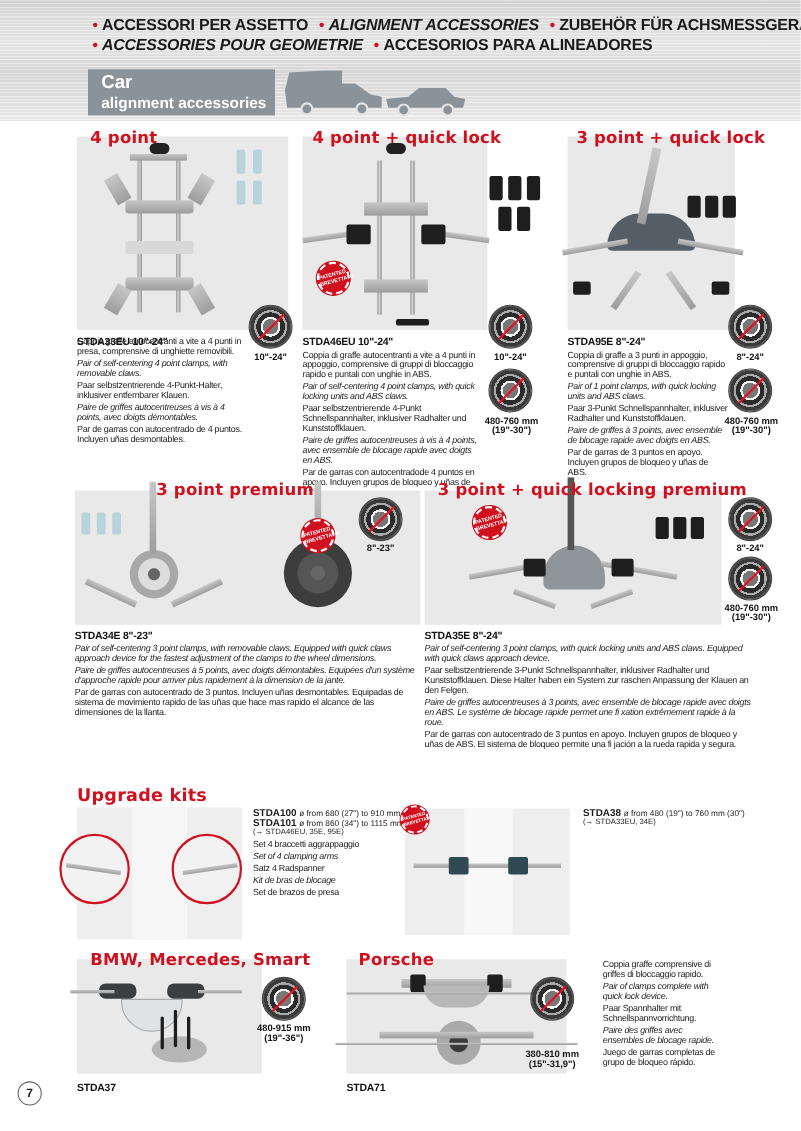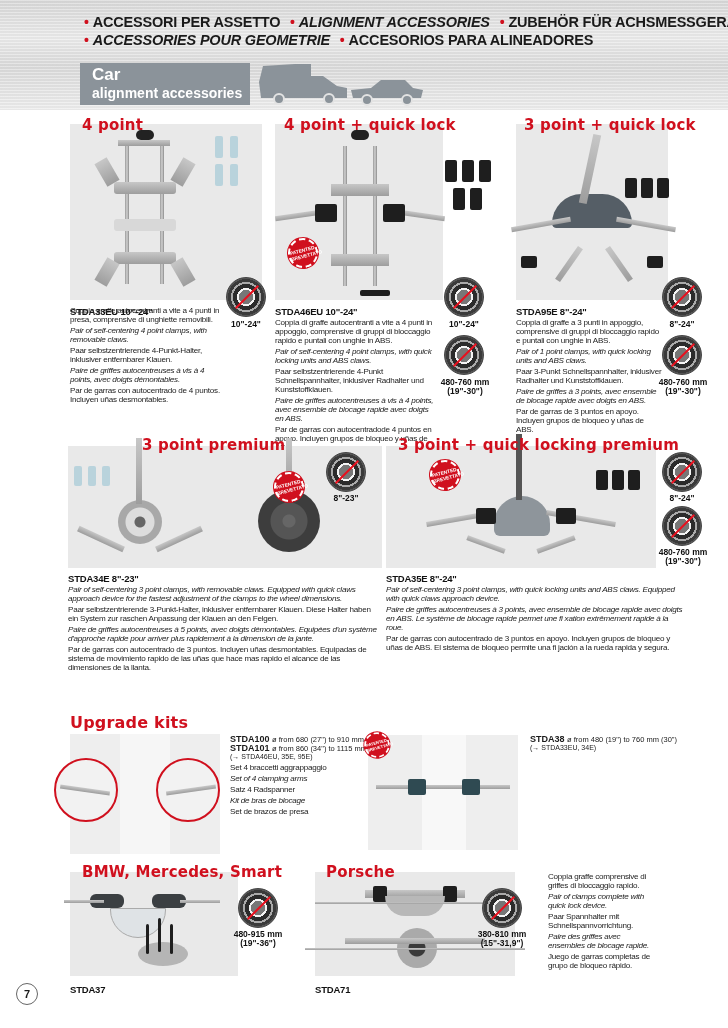--- a/index.html
+++ b/index.html
@@ -163,21 +163,20 @@
   <div class="abs" style="left:190px;top:44px;width:62px;height:62px;border-radius:50%;background:radial-gradient(circle,#666 0 6px,#555 7px 18px,#3d3d3d 19px 31px);"></div>
   <div class="abs metal" style="left:218px;top:-8px;width:6px;height:56px;"></div>
 </div>
 <div class="abs sec-title" style="left:142px;top:436px;">3 point premium</div>
 <div class="abs badge" style="left:274px;top:472px;">PATENTED BREVETTATO</div>
 <div class="abs wheel" style="left:326px;top:452px;"></div>
 <div class="abs wlabel" style="left:322px;top:494px;width:48px;">8"-23"</div>
 <div class="abs code" style="left:68px;top:573px;">STDA34E  8"-23"</div>
 <div class="abs desc" style="left:68px;top:585px;width:314px;">
   <p class="it">Pair of self-centering 3 point clamps, with removable claws. Equipped with quick claws approach device for the fastest adjustment of the clamps to the wheel dimensions.</p>
-  <p>Paar selbstzentrierende 3-Punkt-Halter, inklusiver entfernbarer Klauen. Diese Halter haben ein System zur raschen Anpassung der Klauen an den Felgen.</p>
   <p class="it">Paire de griffes autocentreuses à 5 points, avec doigts démontables. Equipées d'un système d'approche rapide pour arriver plus rapidement à la dimension de la jante.</p>
   <p>Par de garras con autocentrado de 3 puntos. Incluyen uñas desmontables. Equipadas de sistema de movimiento rapido de las uñas que hace mas rapido el alcance de las dimensiones de la llanta.</p>
 </div>
 
 <div class="abs panel" style="left:386px;top:446px;width:270px;height:122px;">
   <div class="abs" style="left:108px;top:50px;width:56px;height:40px;border-radius:28px 28px 6px 6px;background:#8e959b;"></div>
   <div class="abs metal" style="left:130px;top:-12px;width:6px;height:66px;background:#555;"></div>
   <div class="abs metal" style="left:40px;top:70px;width:70px;height:5px;transform:rotate(-10deg);"></div>
   <div class="abs metal" style="left:160px;top:70px;width:70px;height:5px;transform:rotate(10deg);"></div>
   <div class="abs metal" style="left:80px;top:96px;width:40px;height:5px;transform:rotate(20deg);"></div>
@@ -193,20 +192,21 @@
 <div class="abs wheel" style="left:662px;top:452px;"></div>
 <div class="abs wlabel" style="left:658px;top:494px;width:48px;">8"-24"</div>
 <div class="abs wheel" style="left:662px;top:506px;"></div>
 <div class="abs wlabel" style="left:654px;top:548px;width:58px;">
   <div>480-760 mm</div>
   <div>(19"-30")</div>
 </div>
 <div class="abs code" style="left:386px;top:573px;">STDA35E  8"-24"</div>
 <div class="abs desc" style="left:386px;top:585px;width:300px;">
   <p class="it">Pair of self-centering 3 point clamps, with quick locking units and ABS claws. Equipped with quick claws approach device.</p>
+  <p>Paar selbstzentrierende 3-Punkt Schnellspannhalter, inklusiver Radhalter und Kunststoffklauen. Diese Halter haben ein System zur raschen Anpassung der Klauen an den Felgen.</p>
   <p class="it">Paire de griffes autocentreuses à 3 points, avec ensemble de blocage rapide avec doigts en ABS. Le système de blocage rapide permet une fi xation extrêmement rapide à la roue.</p>
   <p>Par de garras con autocentrado de 3 puntos en apoyo. Incluyen grupos de bloqueo y uñas de ABS. El sistema de bloqueo permite una fi jación a la rueda rapida y segura.</p>
 </div>
 
 <div class="abs sec-title" style="left:70px;top:713px;font-size:16px;">Upgrade kits</div>
 <div class="abs panel" style="left:70px;top:734px;width:150px;height:120px;background:#eeeeee;">
   <div class="abs" style="left:50px;top:0;width:50px;height:120px;background:#f6f6f6;"></div>
   <div class="abs" style="left:-16px;top:24px;width:64px;height:64px;border-radius:50%;border:2px solid #d0101e;background:#f2f2f2;"></div>
   <div class="abs" style="left:86px;top:24px;width:64px;height:64px;border-radius:50%;border:2px solid #d0101e;background:#f2f2f2;"></div>
   <div class="abs metal" style="left:-10px;top:54px;width:50px;height:4px;transform:rotate(8deg);"></div>
@@ -261,21 +261,21 @@
   <div class="abs black" style="left:58px;top:14px;width:14px;height:16px;"></div>
   <div class="abs black" style="left:128px;top:14px;width:14px;height:16px;"></div>
   <div class="abs" style="left:70px;top:24px;width:60px;height:20px;border-radius:0 0 30px 30px;background:#b8b8b8;"></div>
   <div class="abs metal" style="left:0;top:30px;width:200px;height:2px;"></div>
   <div class="abs" style="left:82px;top:56px;width:40px;height:40px;border-radius:50%;background:radial-gradient(circle,#3a3a3a 0 8px,#aaa 9px 19px);"></div>
   <div class="abs metal" style="left:30px;top:66px;width:140px;height:6px;"></div>
   <div class="abs metal" style="left:-10px;top:76px;width:220px;height:2px;"></div>
 </div>
 <div class="abs sec-title" style="left:326px;top:863px;">Porsche</div>
 <div class="abs wheel" style="left:482px;top:888px;"></div>
-<div class="abs wlabel" style="left:472px;top:930px;width:60px;">
+<div class="abs wlabel" style="left:472px;top:954px;width:60px;">
   <div>380-810 mm</div>
   <div>(15"-31,9")</div>
 </div>
 <div class="abs code" style="left:315px;top:984px;">STDA71</div>
 
 <div class="abs desc" style="left:548px;top:872px;width:110px;">
   <p>Coppia graffe comprensive di griffes di bloccaggio rapido.</p>
   <p class="it">Pair of clamps complete with quick lock device.</p>
   <p>Paar Spannhalter mit Schnellspannvorrichtung.</p>
   <p class="it">Paire des griffes avec ensembles de blocage rapide.</p>

